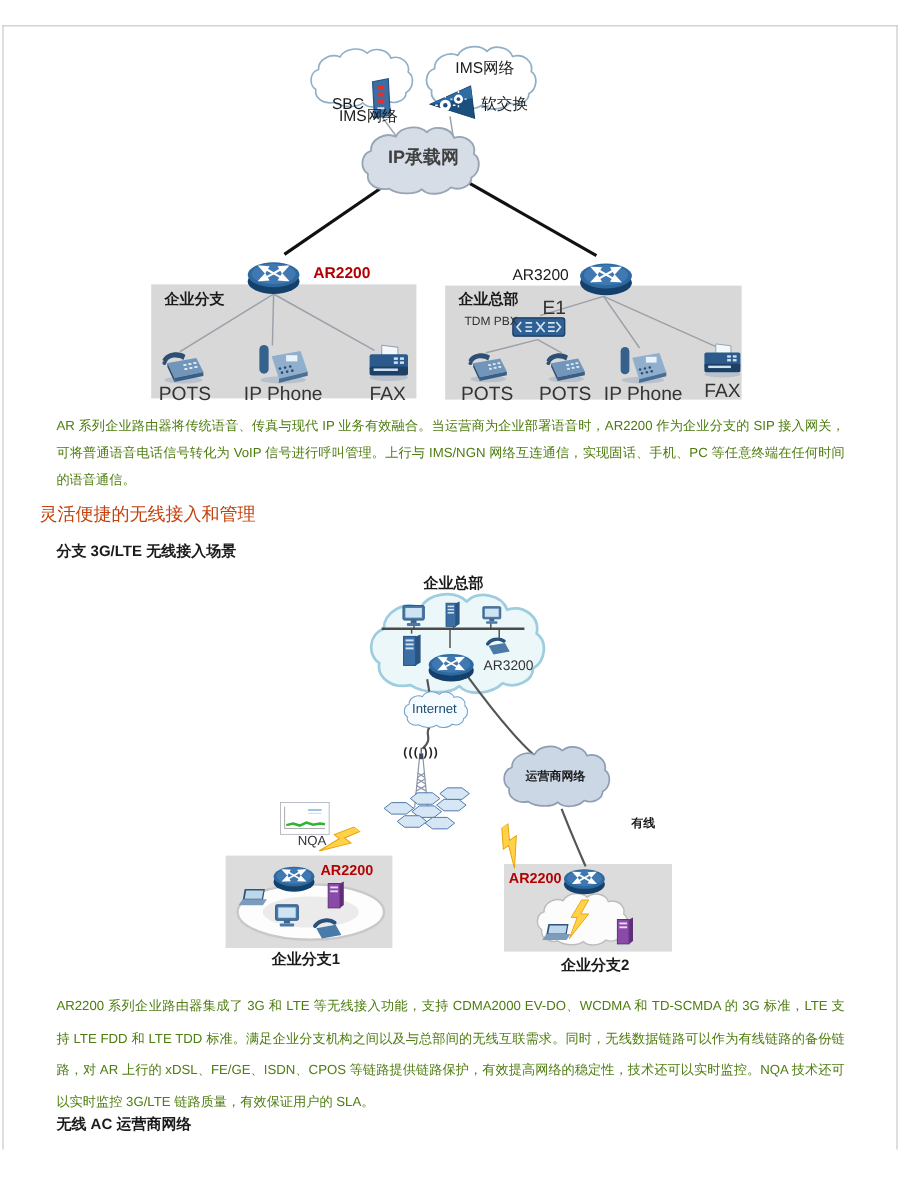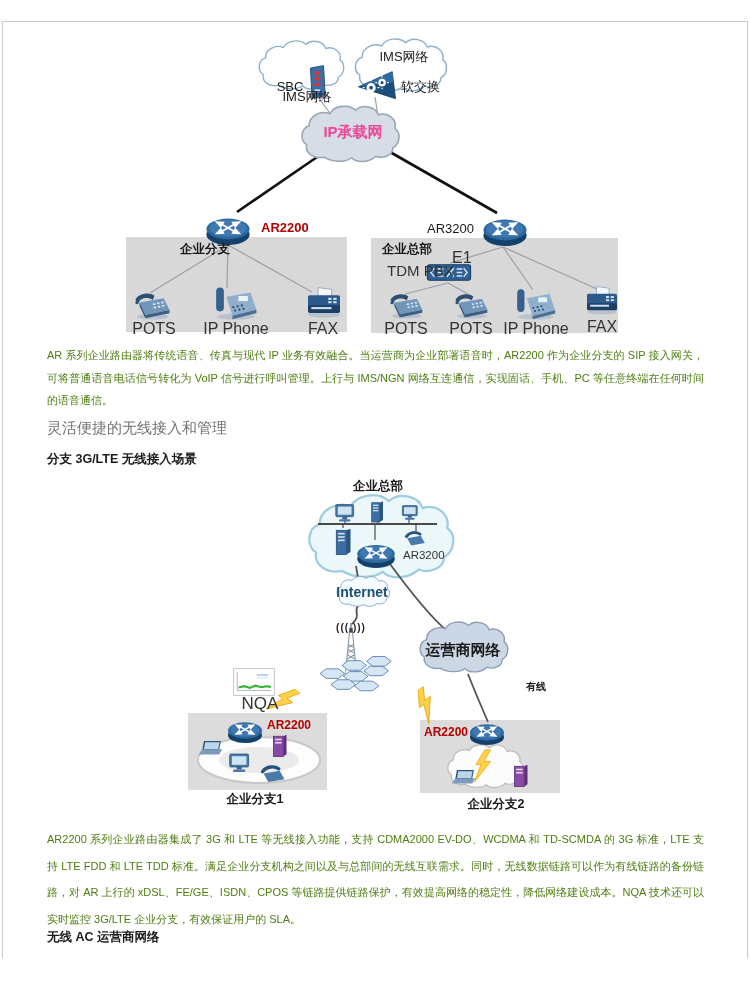--- a/index.html
+++ b/index.html
@@ -10,27 +10,27 @@
   }
   .page-border{position:absolute;left:2px;top:21px;width:744px;height:936px;
     border:1px solid #c9c9c9;border-bottom:none;pointer-events:none;}
   svg.canvas{position:absolute;left:0;top:0;}
   .lbl{position:absolute;font-size:16px;color:#333;white-space:nowrap;line-height:1.1;}
   .lbl.c{transform:translateX(-50%);}
   .lbl.b{font-weight:bold;color:#1a1a1a;}
   .lbl.red{color:#b40000;font-weight:bold;font-size:13px;}
   .lbl.red2{color:#b40000;font-weight:bold;font-size:12px;}
   .lbl.big{font-size:13px;color:#1a1a1a;}
-  .lbl.core{font-size:15px;font-weight:bold;color:#ec4899;transform:translateX(-50%);}
-  .lbl.inet{font-size:14px;font-weight:bold;color:#1b4f72;}
-  .lbl.small{font-size:15px;text-align:center;}
+  .lbl.core{font-size:15px;font-weight:bold;color:#404040;transform:translateX(-50%);}
+  .lbl.inet{font-size:11px;font-weight:normal;color:#1b4f72;}
+  .lbl.small{font-size:10px;text-align:center;}
   .para{position:absolute;left:47px;width:657px;font-size:11px;line-height:22.5px;
     text-align:justify;color:#4d7c0f;}
   .para2{line-height:26.5px;}
-  .h-blue{position:absolute;left:47px;font-size:15px;color:#737373;}
+  .h-blue{position:absolute;left:33px;font-size:15px;color:#c2410c;}
   .h-sub{position:absolute;left:47px;font-size:12.5px;font-weight:bold;color:#1a1a1a;}
   .rot{transform:translateX(-50%) rotate(55deg);}
   .waves{font-size:10px;font-weight:bold;color:#222;letter-spacing:1px;}
 </style>
 </head>
 <body>
 
 <div class="page-border"></div>
 
 <svg class="canvas" width="750" height="1000" viewBox="0 0 750 1000">
@@ -286,42 +286,42 @@
   <use href="#psrv" x="512" y="763" width="18" height="26"></use>
 </svg>
 
 <div class="lbl c big" style="left:307px;top:50px;margin-top:40px;">IMS网络</div>
 <div class="lbl c big" style="left:404px;top:50px;">IMS网络</div>
 <div class="lbl c big" style="left:290px;top:80px;">SBC</div>
 <div class="lbl big" style="left:401px;top:80px;">软交换</div>
 <div class="lbl core" style="left:353px;top:124px;">IP承载网</div>
 <div class="lbl red" style="left:261px;top:221px;">AR2200</div>
 <div class="lbl big" style="left:427px;top:222px;">AR3200</div>
-<div class="lbl b" style="left:137px;top:243px;font-size:12.5px;margin-left:43px;">企业分支</div>
+<div class="lbl b" style="left:137px;top:243px;font-size:12.5px;">企业分支</div>
 <div class="lbl b" style="left:382px;top:243px;font-size:12.5px;">企业总部</div>
 <div class="lbl" style="left:452px;top:249px;">E1</div>
 <div class="lbl small" style="left:387px;top:263px;">TDM PBX</div>
 <div class="lbl c" style="left:154px;top:320px;">POTS</div>
 <div class="lbl c" style="left:236px;top:320px;">IP Phone</div>
 <div class="lbl c" style="left:323px;top:320px;">FAX</div>
 <div class="lbl c" style="left:406px;top:320px;">POTS</div>
 <div class="lbl c" style="left:471px;top:320px;">POTS</div>
 <div class="lbl c" style="left:536px;top:320px;">IP Phone</div>
 <div class="lbl c" style="left:602px;top:318px;">FAX</div>
 
 <div class="para" style="top:344px;">AR 系列企业路由器将传统语音、传真与现代 IP 业务有效融合。当运营商为企业部署语音时，AR2200 作为企业分支的 SIP 接入网关，可将普通语音电话信号转化为 VoIP 信号进行呼叫管理。上行与 IMS/NGN 网络互连通信，实现固话、手机、PC 等任意终端在任何时间的语音通信。</div>
 <div class="h-blue" style="top:419px;">灵活便捷的无线接入和管理</div>
 <div class="h-sub" style="top:451px;">分支 3G/LTE 无线接入场景</div>
 
 <div class="lbl c b" style="left:378px;top:480px;font-size:12.5px;">企业总部</div>
 <div class="lbl" style="left:403px;top:549px;font-size:11.5px;">AR3200</div>
 <div class="lbl c inet" style="left:362px;top:585px;">Internet</div>
 <div class="lbl c waves" style="left:351px;top:622px;">((( )))</div>
-<div class="lbl c b" style="left:463px;top:642px;font-size:15px;">运营商网络</div>
+<div class="lbl c b" style="left:463px;top:642px;font-size:10px;">运营商网络</div>
 <div class="lbl c rot b" style="left:536px;top:681px;font-size:10px;">有线</div>
-<div class="lbl c" style="left:260px;top:695px;font-size:17px;">NQA</div>
+<div class="lbl c" style="left:260px;top:695px;font-size:11px;">NQA</div>
 <div class="lbl red2" style="left:267px;top:719px;">AR2200</div>
 <div class="lbl red2" style="left:424px;top:726px;">AR2200</div>
 <div class="lbl c b" style="left:255px;top:793px;font-size:12.5px;">企业分支1</div>
 <div class="lbl c b" style="left:496px;top:798px;font-size:12.5px;">企业分支2</div>
 
-<div class="para para2" style="top:826px;">AR2200 系列企业路由器集成了 3G 和 LTE 等无线接入功能，支持 CDMA2000 EV-DO、WCDMA 和 TD-SCMDA 的 3G 标准，LTE 支持 LTE FDD 和 LTE TDD 标准。满足企业分支机构之间以及与总部间的无线互联需求。同时，无线数据链路可以作为有线链路的备份链路，对 AR 上行的 xDSL、FE/GE、ISDN、CPOS 等链路提供链路保护，有效提高网络的稳定性，降低网络建设成本。NQA 技术还可以实时监控 3G/LTE 企业分支，有效保证用户的 SLA。</div>
+<div class="para para2" style="top:826px;">AR2200 系列企业路由器集成了 3G 和 LTE 等无线接入功能，支持 CDMA2000 EV-DO、WCDMA 和 TD-SCMDA 的 3G 标准，LTE 支持 LTE FDD 和 LTE TDD 标准。满足企业分支机构之间以及与总部间的无线互联需求。同时，无线数据链路可以作为有线链路的备份链路，对 AR 上行的 xDSL、FE/GE、ISDN、CPOS 等链路提供链路保护，有效提高网络的稳定性，技术还可以实时监控。NQA 技术还可以实时监控 3G/LTE 链路质量，有效保证用户的 SLA。</div>
 <div class="h-sub" style="top:929px;">无线 AC 运营商网络</div>
 
 </body></html>

